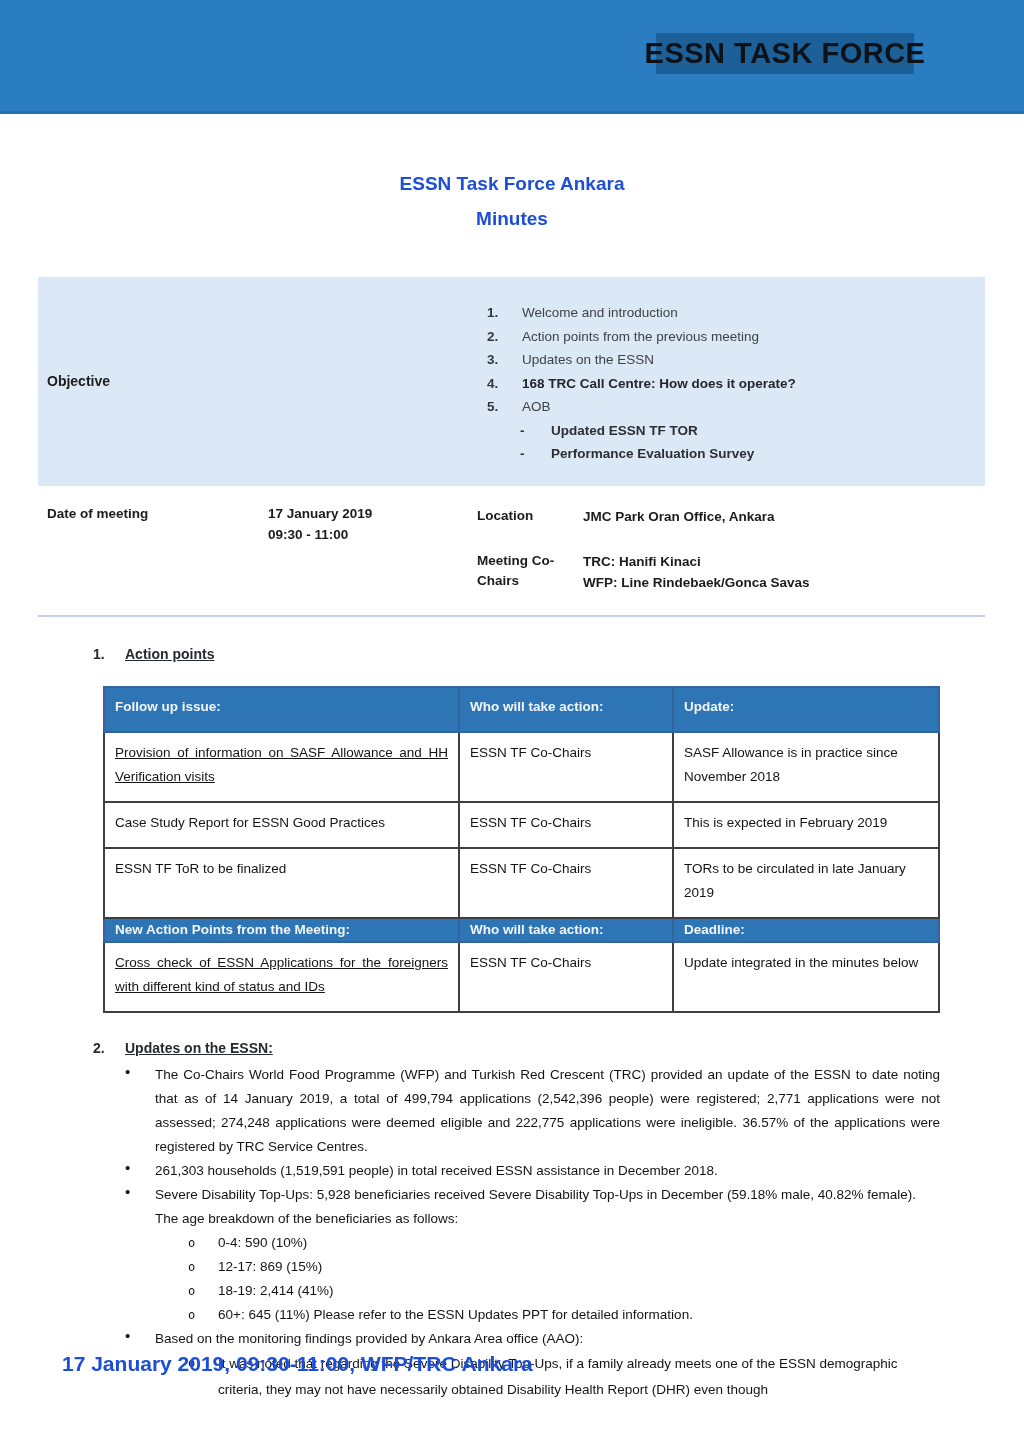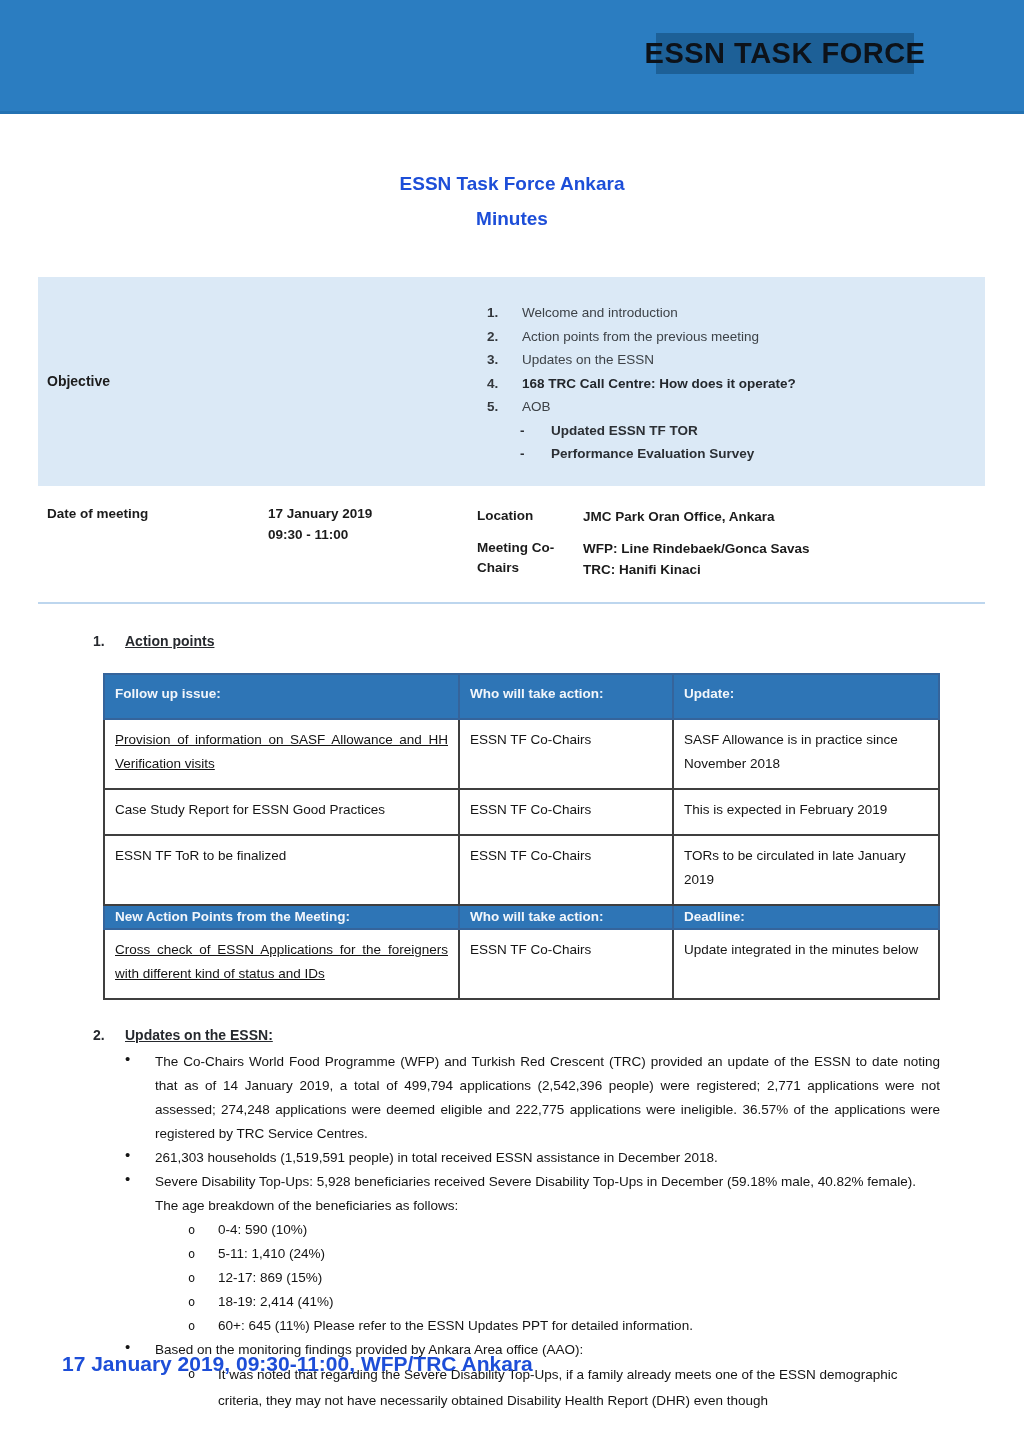--- a/index.html
+++ b/index.html
@@ -87,21 +87,21 @@
     display: flex;
     padding: 17px 0 22px;
     border-bottom: 2px solid #bdd6ee;
     font-size: 13.5px;
     font-weight: bold;
     color: #1b1b1b;
   }
   .meet-label { width: 230px; flex: 0 0 230px; padding: 3px 0 0 9px; }
   .meet-date  { width: 209px; flex: 0 0 209px; line-height: 21px; }
   .meet-right { flex: 1; padding-top: 3px; }
-  .meet-subrow { display: flex; margin-bottom: 11px; }
+  .meet-subrow { display: flex; margin-bottom: 24px; }
   .meet-subrow:last-child { margin-bottom: 0; }
   .meet-sublabel { width: 106px; flex: 0 0 106px; line-height: 20px; }
   .meet-subvalue { flex: 1; line-height: 21px; }
 
   
   .sec-heading {
     margin-left: 93px;
     font-size: 14px;
     font-weight: bold;
     color: #26292e;
@@ -220,22 +220,22 @@
       <div>09:30 - 11:00</div>
     </div>
     <div class="meet-right">
       <div class="meet-subrow">
         <div class="meet-sublabel">Location</div>
         <div class="meet-subvalue">JMC Park Oran Office, Ankara</div>
       </div>
       <div class="meet-subrow">
         <div class="meet-sublabel">Meeting Co-Chairs</div>
         <div class="meet-subvalue">
+          <div>TRC: Hanifi Kinaci</div>
           <div>WFP: Line Rindebaek/Gonca Savas</div>
-          <div>TRC: Hanifi Kinaci</div>
         </div>
       </div>
     </div>
   </div>
 
 </section>
 
 <div class="sec-heading" id="sec1">
   <span class="sec-num">1.</span>
   <span class="sec-title">Action points</span>
@@ -298,24 +298,20 @@
   <div class="bullet">
     <span class="b-marker"></span>
     <span class="b-text">Severe Disability Top-Ups: 5,928 beneficiaries received Severe Disability Top-Ups in December (59.18% male, 40.82% female). The age breakdown of the beneficiaries as follows:</span>
   </div>
   <div class="sub-item">
     <span class="s-marker"></span>
     <span class="s-text">0-4: 590 (10%)</span>
   </div>
   <div class="sub-item">
     <span class="s-marker"></span>
-    <span class="s-text">5-11: 1,410 (24%)</span>
-  </div>
-  <div class="sub-item">
-    <span class="s-marker"></span>
     <span class="s-text">12-17: 869 (15%)</span>
   </div>
   <div class="sub-item">
     <span class="s-marker"></span>
     <span class="s-text">18-19: 2,414 (41%)</span>
   </div>
   <div class="sub-item">
     <span class="s-marker"></span>
     <span class="s-text">60+: 645 (11%) Please refer to the ESSN Updates PPT for detailed information.</span>
   </div>

